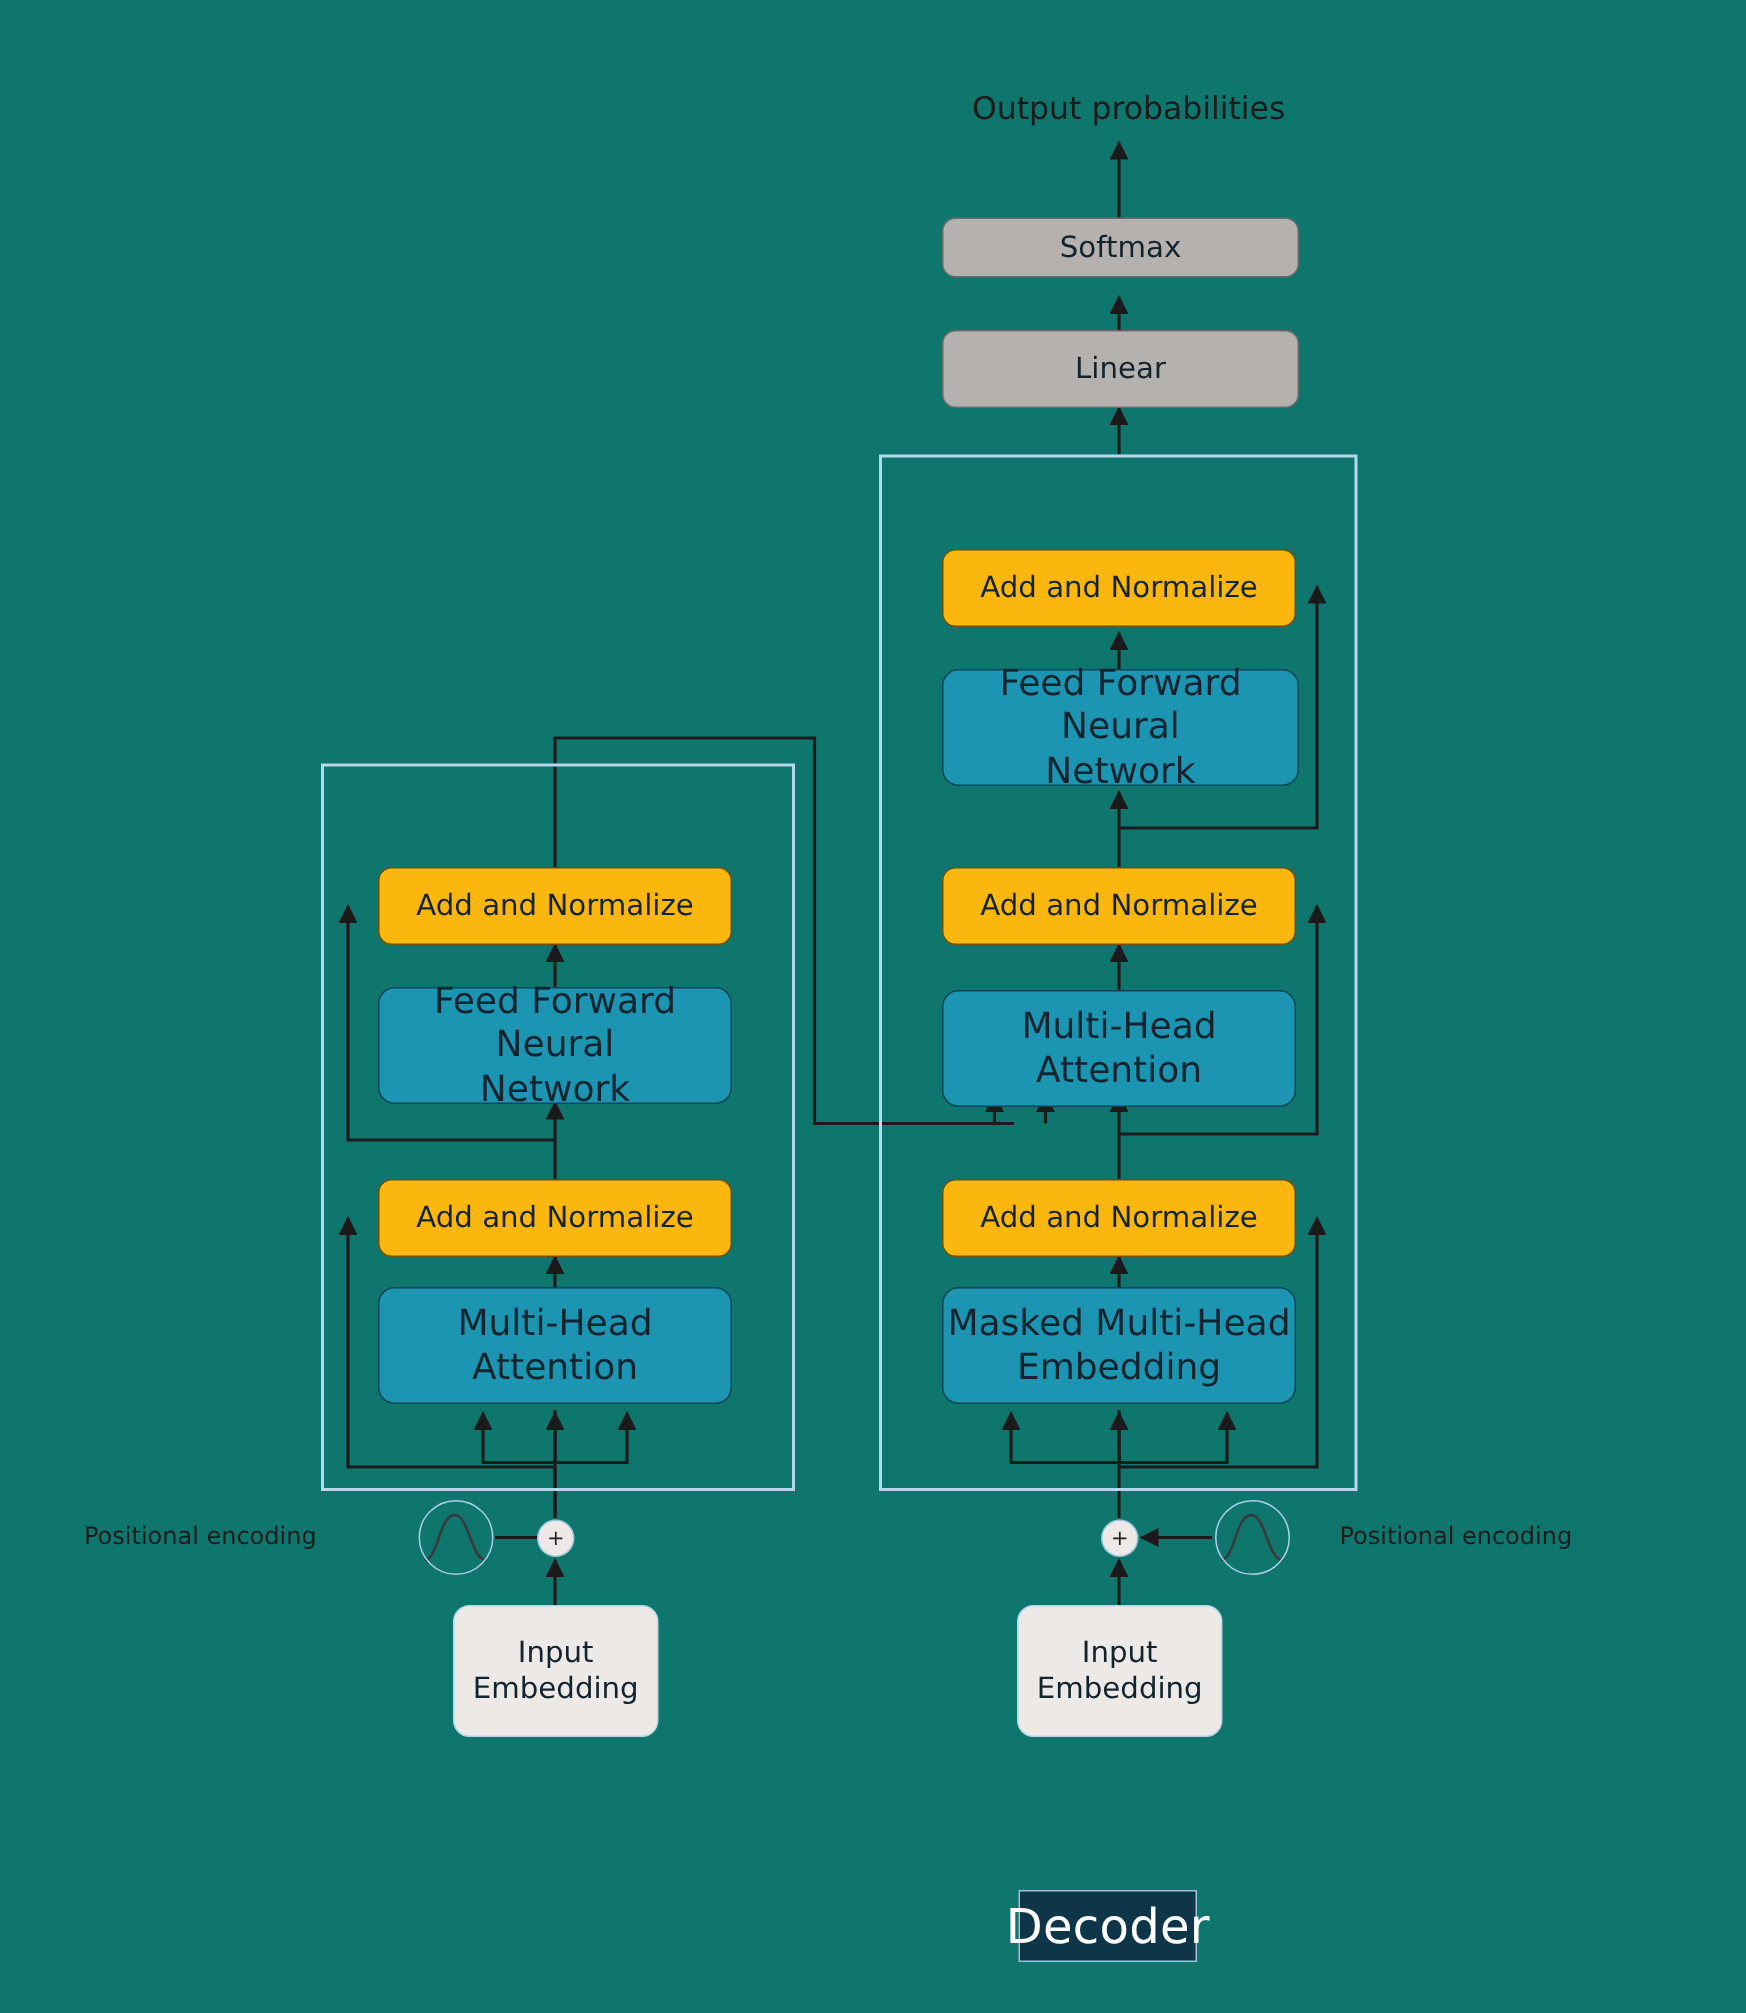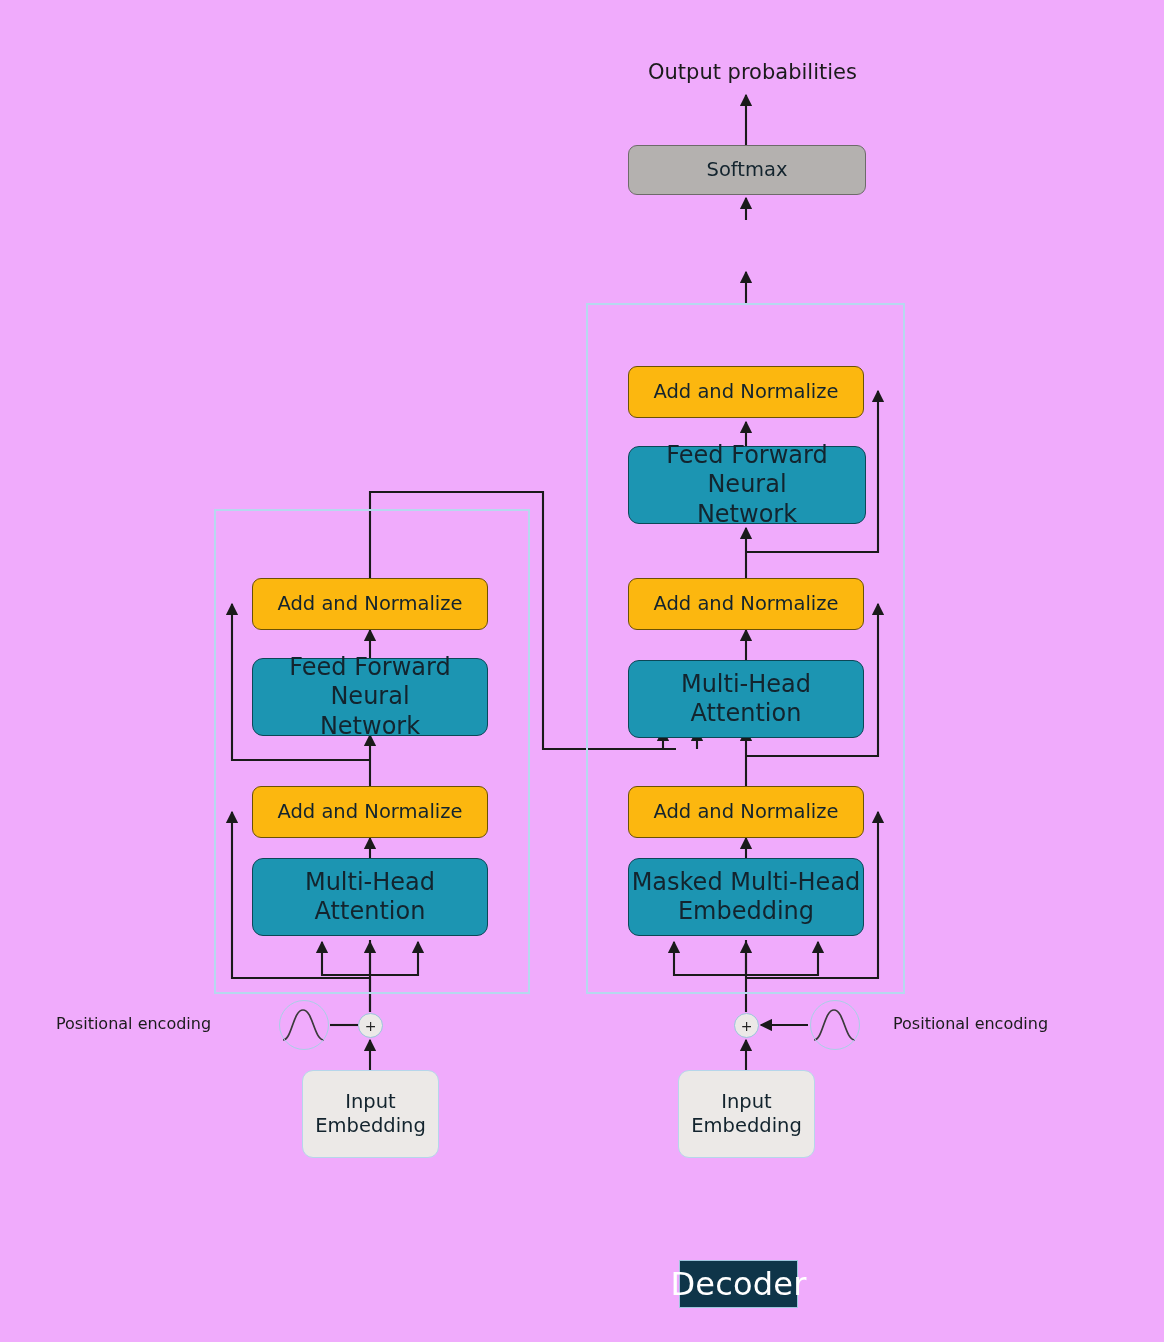--- a/index.html
+++ b/index.html
@@ -4,21 +4,21 @@
 <style>
   html, body {
     margin: 0;
     padding: 0;
     background: #ece9e7;
   }
   #page {
     position: relative;
     width: 1164px;
     height: 1342px;
-    background: #f0abfc;
+    background: #0f766e;
     font-family: "DejaVu Sans", "Liberation Sans", sans-serif;
     overflow: hidden;
   }
   svg.wires {
     position: absolute;
     left: 0;
     top: 0;
     width: 1164px;
     height: 1342px;
     pointer-events: none;
@@ -181,22 +181,23 @@
     </g>
 
     <g fill="none" stroke="#3a3a3a" stroke-width="1.7">
       <path d="M 283 1040 C 292 1040 293 1010 303 1010 C 313 1010 314 1040 324 1040"></path>
       <path d="M 814 1040 C 823 1040 824 1010 834 1010 C 844 1010 845 1040 855 1040"></path>
     </g>
   </svg>
 
   <div class="title-label" style="left:648px; top:60px;">Output probabilities</div>
 
-  <div class="node gray" style="left:628px; top:145px; width:238px; height:50px;">Softmax</div>
-
+  <div class="node gray" style="left:628px; top:145px; width:238px; height:40px;">Softmax</div>
+
+  <div class="node gray" style="left:628px; top:220px; width:238px; height:52px;">Linear</div>
 
   <div class="container-box" style="left:214px; top:509px; width:316px; height:485px;"></div>
 
   <div class="node orange" style="left:252px; top:578px; width:236px; height:52px;">Add and Normalize</div>
 
   <div class="node teal two-line" style="left:252px; top:658px; width:236px; height:78px;">Feed Forward Neural
 Network</div>
 
   <div class="node orange" style="left:252px; top:786px; width:236px; height:52px;">Add and Normalize</div>
 

